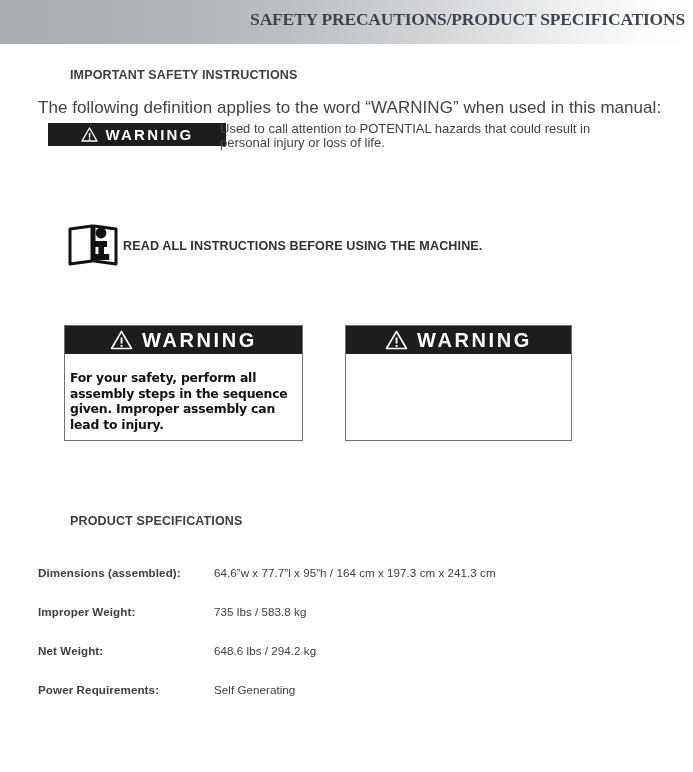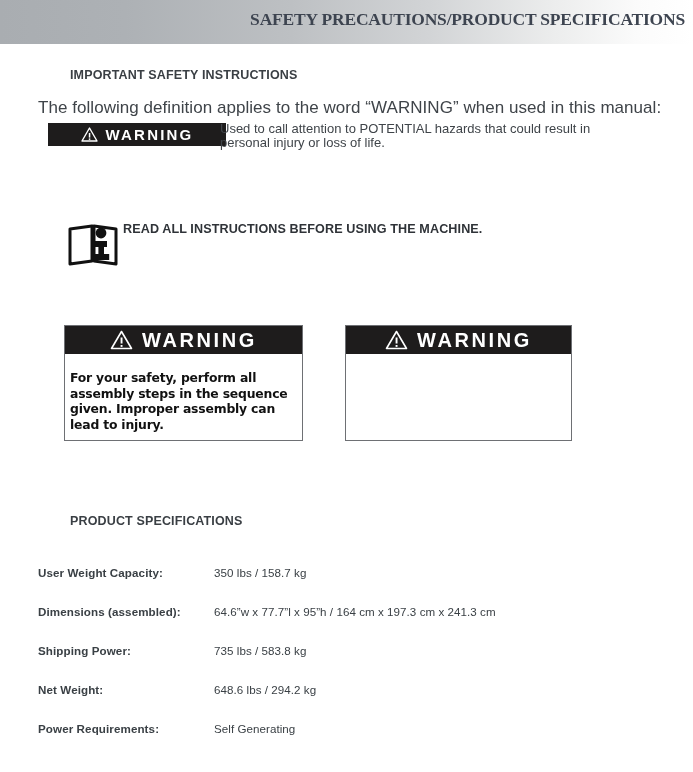--- a/index.html
+++ b/index.html
@@ -99,20 +99,21 @@
     line-height: 14px;
     color: #3f4449;
   }
 
   
   .read-row {
     position: absolute;
     left: 68px;
     top: 222px;
     display: flex;
+    align-items: center;
   }
   .book-icon {
     display: block;
     margin-right: 1px;
   }
   .read-label {
     font-size: 12.6px;
     font-weight: bold;
     letter-spacing: 0.1px;
     color: #2f3338;
@@ -243,29 +244,25 @@
     </span>
     <span class="wb-label">WARNING</span>
   </div>
 </div>
 
 <div class="section-heading" id="specs-heading">PRODUCT SPECIFICATIONS</div>
 
 <table class="spec-table">
   <tbody>
     <tr>
-      <td class="spec-label">User Weight Capacity:</td>
-      <td class="spec-value">350 lbs / 158.7 kg</td>
-    </tr>
-    <tr>
       <td class="spec-label">Dimensions (assembled):</td>
       <td class="spec-value">64.6”w x 77.7”l x 95”h  / 164 cm x 197.3 cm x 241.3 cm</td>
     </tr>
     <tr>
-      <td class="spec-label">Shipping Power:</td>
+      <td class="spec-label">Improper Weight:</td>
       <td class="spec-value">735 lbs / 583.8 kg</td>
     </tr>
     <tr>
       <td class="spec-label">Net Weight:</td>
       <td class="spec-value">648.6 lbs / 294.2 kg</td>
     </tr>
     <tr>
       <td class="spec-label">Power Requirements:</td>
       <td class="spec-value">Self Generating</td>
     </tr>

